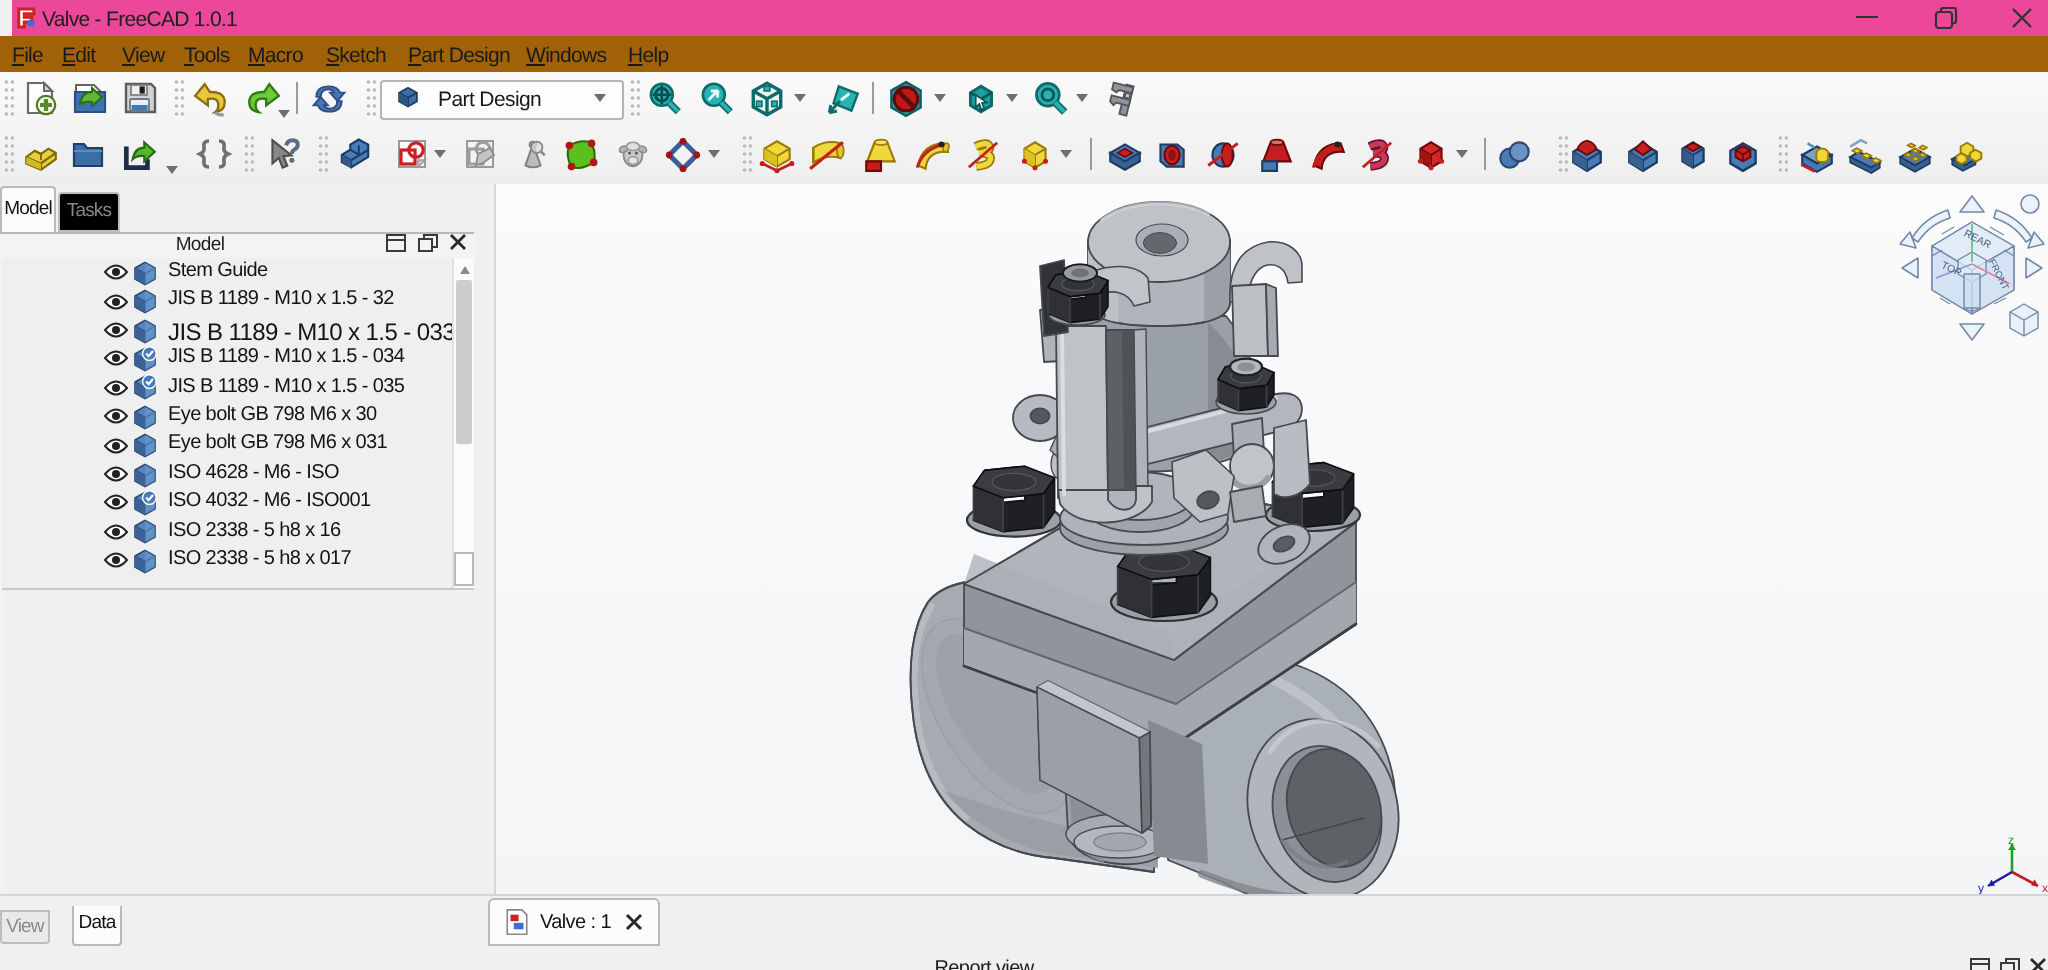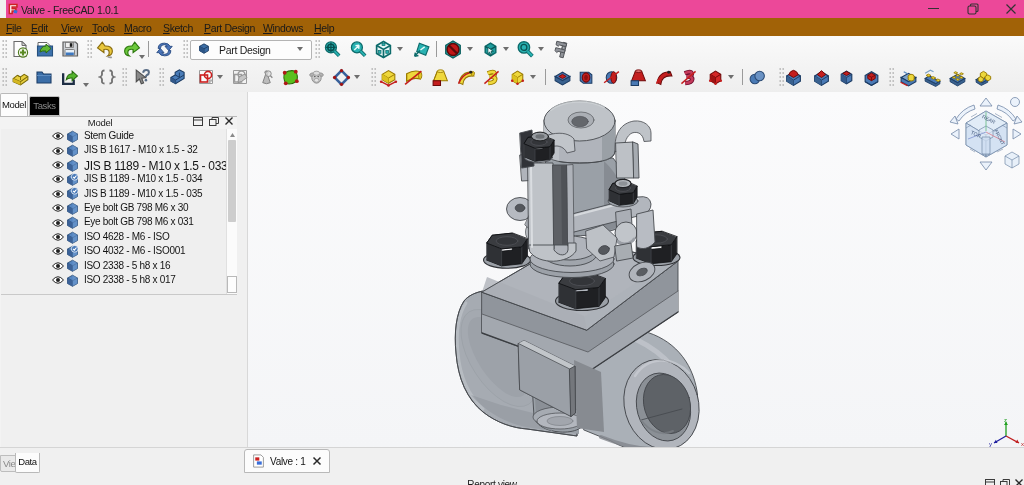--- a/index.html
+++ b/index.html
@@ -518,21 +518,21 @@
     <path d="M0.5 5 q5.5-6.5 11 0 q-5.5 6.5-11 0z" fill="#fff" stroke="#222" stroke-width="1"></path>
     <circle cx="6" cy="5" r="2" fill="#222"></circle>
   </svg>
 <svg style="position:absolute;left:66px;top:144.1px" width="13" height="13" viewBox="0 0 12 13">
     <path d="M1 4 l5-2.8 5 2.8 0 5.5 -5 2.8 -5-2.8z" fill="#5585c0" stroke="#24466e" stroke-width="0.8"></path>
     <path d="M1 4 l5 2.8 5-2.8" fill="none" stroke="#24466e" stroke-width="0.7"></path>
     <path d="M6 6.8 v5.5" stroke="#24466e" stroke-width="0.7"></path>
     <path d="M1 4 l5 2.8 0 5.5 -5-2.8z" fill="#3c6298"></path>
     <path d="M6 1.2 l5 2.8 0 5.5 -5 2.8 0-5.5z" fill="#6f9bd0" fill-opacity="0.55"></path>
   </svg>
-<div style="position:absolute;left:84px;top:144.4px;font-size:10px;letter-spacing:-0.3px;color:#141414;white-space:nowrap">JIS B 1617 - M10 x 1.5 - 32</div>
+<div style="position:absolute;left:84px;top:144.4px;font-size:10px;letter-spacing:-0.3px;color:#141414;white-space:nowrap">JIS B 1189 - M10 x 1.5 - 32</div>
 <svg style="position:absolute;left:52px;top:160.0px" width="12" height="10" viewBox="0 0 12 10">
     <path d="M0.5 5 q5.5-6.5 11 0 q-5.5 6.5-11 0z" fill="#fff" stroke="#222" stroke-width="1"></path>
     <circle cx="6" cy="5" r="2" fill="#222"></circle>
   </svg>
 <svg style="position:absolute;left:66px;top:158.5px" width="13" height="13" viewBox="0 0 12 13">
     <path d="M1 4 l5-2.8 5 2.8 0 5.5 -5 2.8 -5-2.8z" fill="#5585c0" stroke="#24466e" stroke-width="0.8"></path>
     <path d="M1 4 l5 2.8 5-2.8" fill="none" stroke="#24466e" stroke-width="0.7"></path>
     <path d="M6 6.8 v5.5" stroke="#24466e" stroke-width="0.7"></path>
     <path d="M1 4 l5 2.8 0 5.5 -5-2.8z" fill="#3c6298"></path>
     <path d="M6 1.2 l5 2.8 0 5.5 -5 2.8 0-5.5z" fill="#6f9bd0" fill-opacity="0.55"></path>
@@ -832,21 +832,21 @@
       <path d="M18 18 L31 25" stroke="#c01f1f" stroke-width="1.3"></path>
       <path d="M31 25 l-3.5-0.2 1.8-3.2z" fill="#c01f1f"></path>
       <text x="33" y="28" font-size="6" fill="#c01f1f">x</text>
       <path d="M18 18 L6 25" stroke="#20209f" stroke-width="1.3"></path>
       <path d="M6 25 l3.5-0.1 -1.7-3.2z" fill="#20209f"></path>
       <text x="1" y="28" font-size="6" fill="#20209f">y</text>
     </svg>
   </div>
 <div class="abs" style="left:0;top:447px;width:1024px;height:38px;background:#f0f0f0;border-top:1px solid #d5d5d5;box-sizing:border-box"></div>
 <div style="position:absolute;left:0px;top:455px;width:25px;height:17px;background:#e9e9e9;border:1px solid #bdbdbd;border-radius:0 0 2px 2px;box-sizing:border-box;font-size:9.5px;letter-spacing:-0.4px;color:#888;text-align:center;line-height:15px;overflow:hidden">View</div>
-<div style="position:absolute;left:15px;top:453px;width:25px;height:20px;background:#fcfcfc;border:1px solid #b9b9b9;border-top:none;border-radius:0 0 2px 2px;box-sizing:border-box;font-size:9.5px;letter-spacing:-0.4px;color:#111;text-align:center;line-height:18px;overflow:hidden">Data</div>
+<div style="position:absolute;left:36px;top:453px;width:25px;height:20px;background:#fcfcfc;border:1px solid #b9b9b9;border-top:none;border-radius:0 0 2px 2px;box-sizing:border-box;font-size:9.5px;letter-spacing:-0.4px;color:#111;text-align:center;line-height:18px;overflow:hidden">Data</div>
 <div style="position:absolute;left:244px;top:449px;width:86px;height:24px;background:#fcfcfc;border:1px solid #b9b9b9;border-radius:3px 3px 0 0;box-sizing:border-box"></div>
 <svg style="position:absolute;left:252px;top:454px" width="13" height="14" viewBox="0 0 16 17">
     <path d="M2 1 h9 l3 3 v12 h-12z" fill="#fff" stroke="#888" stroke-width="1"></path>
     <path d="M4 4 h5 v4 h-5z" fill="#cc2222"></path>
     <path d="M6 9 h6 v4 h-6z" fill="#3a6fd8"></path>
   </svg>
 <div style="position:absolute;left:270px;top:456px;font-size:10px;letter-spacing:-0.3px;color:#141414">Valve : 1</div>
 <svg style="position:absolute;left:312px;top:456px" width="10" height="10" viewBox="0 0 10 10">
     <path d="M1.5 1.5 L8.5 8.5 M8.5 1.5 L1.5 8.5" stroke="#2a2a2a" stroke-width="1.5"></path>
   </svg>

